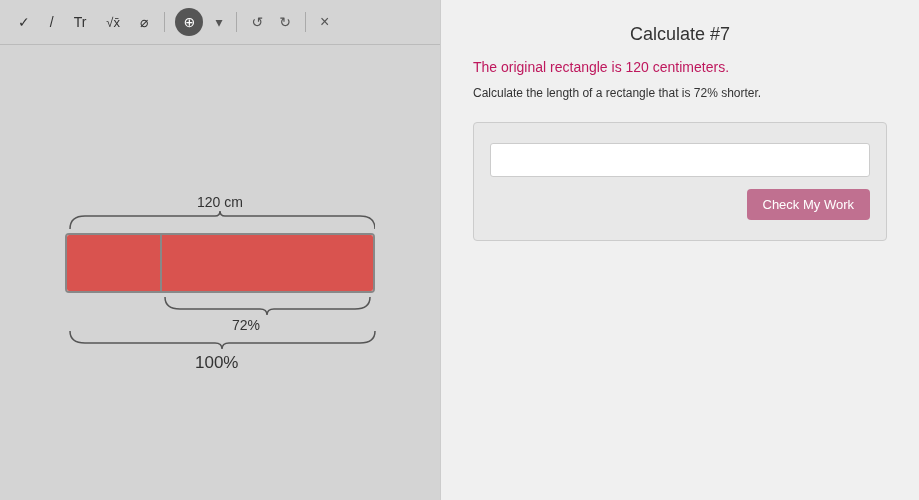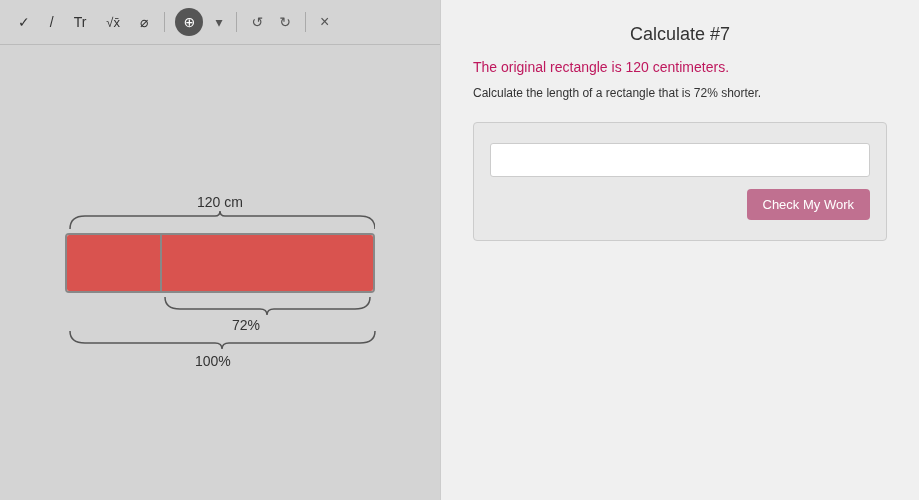--- a/index.html
+++ b/index.html
@@ -257,21 +257,21 @@
       <div style="position:relative; height: 60px; width: 310px;">
 
         <svg style="position:absolute; left:95px; top:2px;" width="215" height="28">
           <path d="M 5 2 Q 5 14 20 14 L 100 14 Q 107 14 107 20 Q 107 14 114 14 L 195 14 Q 210 14 210 2" fill="none" stroke="#555" stroke-width="1.5"></path>
         </svg>
         <span style="position:absolute; left:167px; top:24px; font-size:14px; color:#333;">72%</span>
 
         <svg style="position:absolute; left:0; top:36px;" width="315" height="28">
           <path d="M 5 2 Q 5 14 20 14 L 150 14 Q 157 14 157 20 Q 157 14 164 14 L 295 14 Q 310 14 310 2" fill="none" stroke="#555" stroke-width="1.5"></path>
         </svg>
-        <span style="position:absolute; left:130px; top:60px; font-size:14px; color:#333;">100%</span>
+        <span style="position:absolute; left:130px; top:60px; font-size:17px; color:#333;">100%</span>
       </div>
 
     </div>
   </div>
 </div>
 
 <div class="right-panel">
   <h2 class="problem-title">Calculate #7</h2>
 
   <p class="problem-description">The original rectangle is 120 centimeters.</p>

